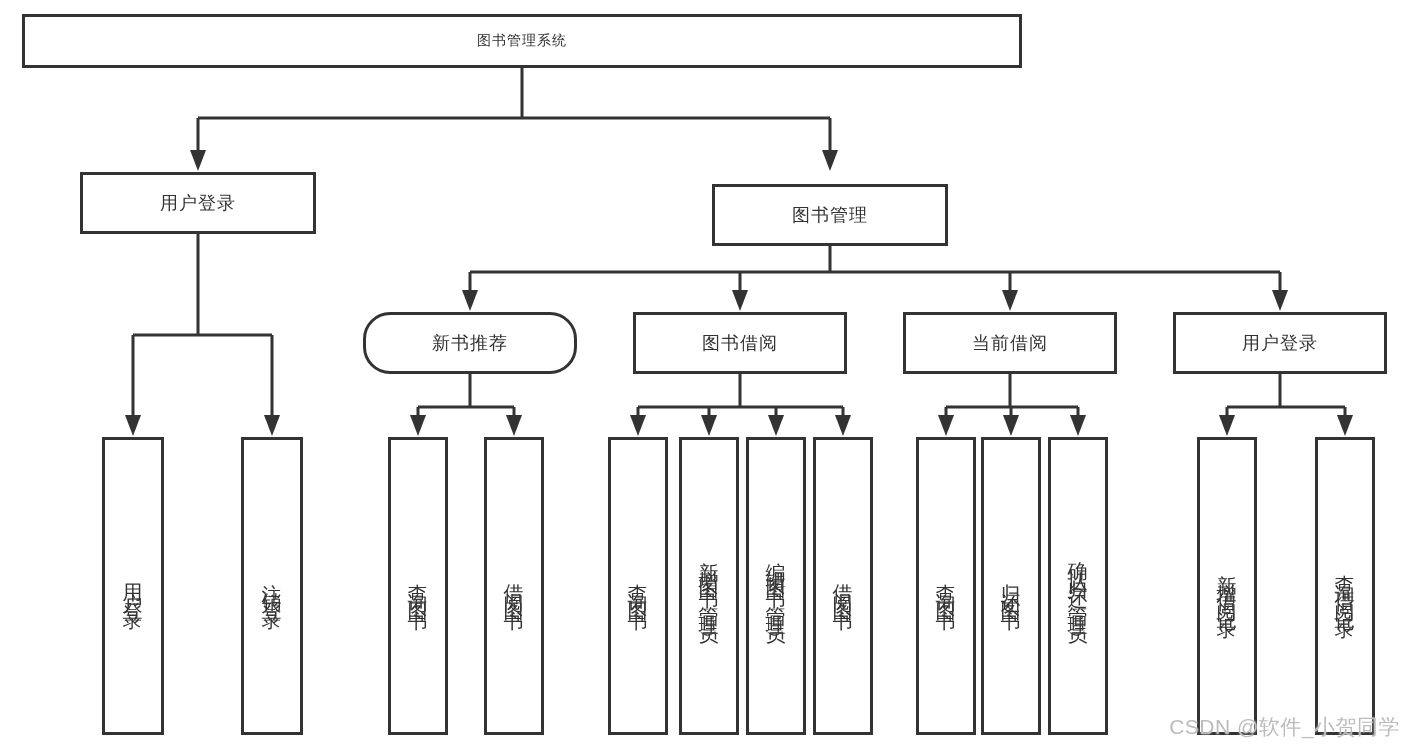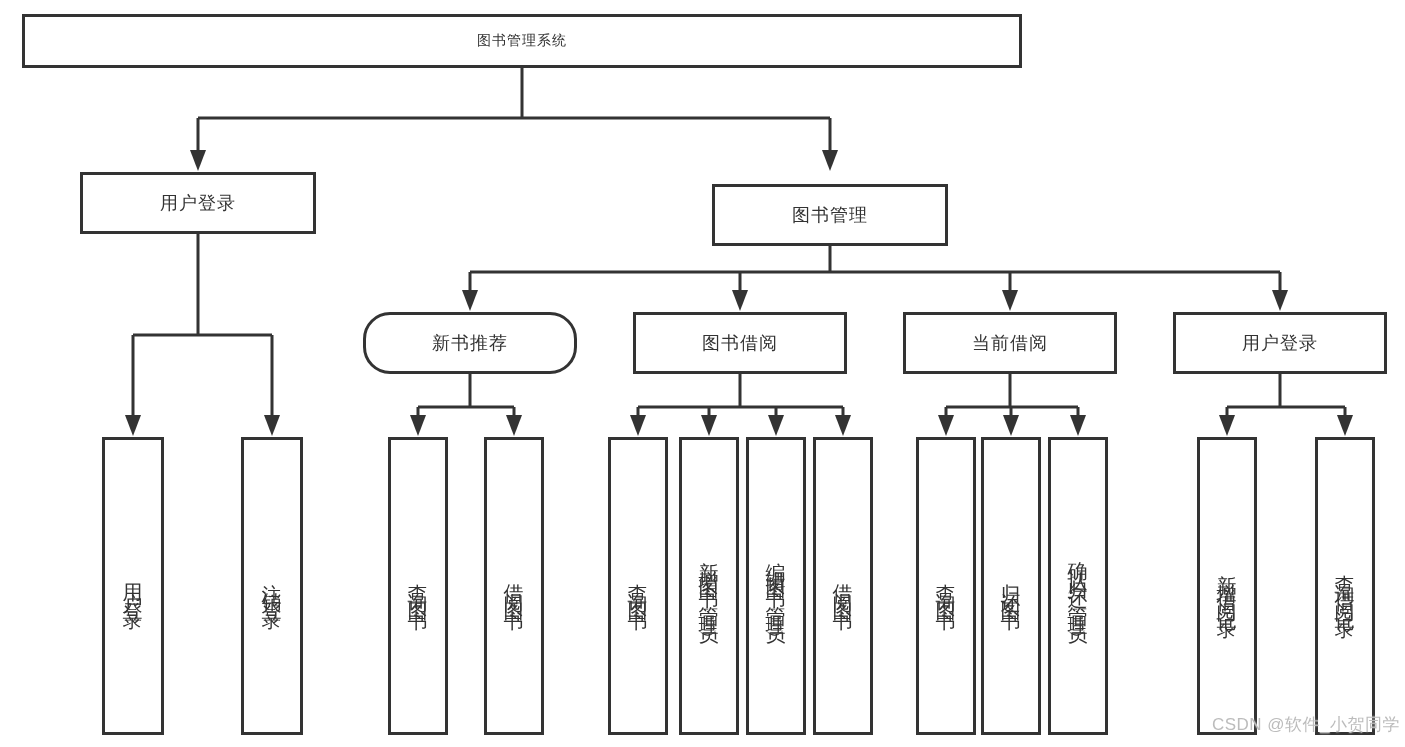--- a/index.html
+++ b/index.html
@@ -48,21 +48,21 @@
     writing-mode: vertical-rl;
     text-orientation: mixed;
     font-size: 20px;
     letter-spacing: 9px;
     line-height: 1;
   }
   .watermark {
     position: absolute;
     right: 5px;
     top: 713px;
-    font-size: 17px;
+    font-size: 21px;
     color: #bcbcbc;
     letter-spacing: 0.5px;
     z-index: 3;
     text-shadow: 0 0 2px #ffffff;
     white-space: nowrap;
   }
   .edge-line {
     stroke: #333333;
     stroke-width: 3;
     fill: none;

